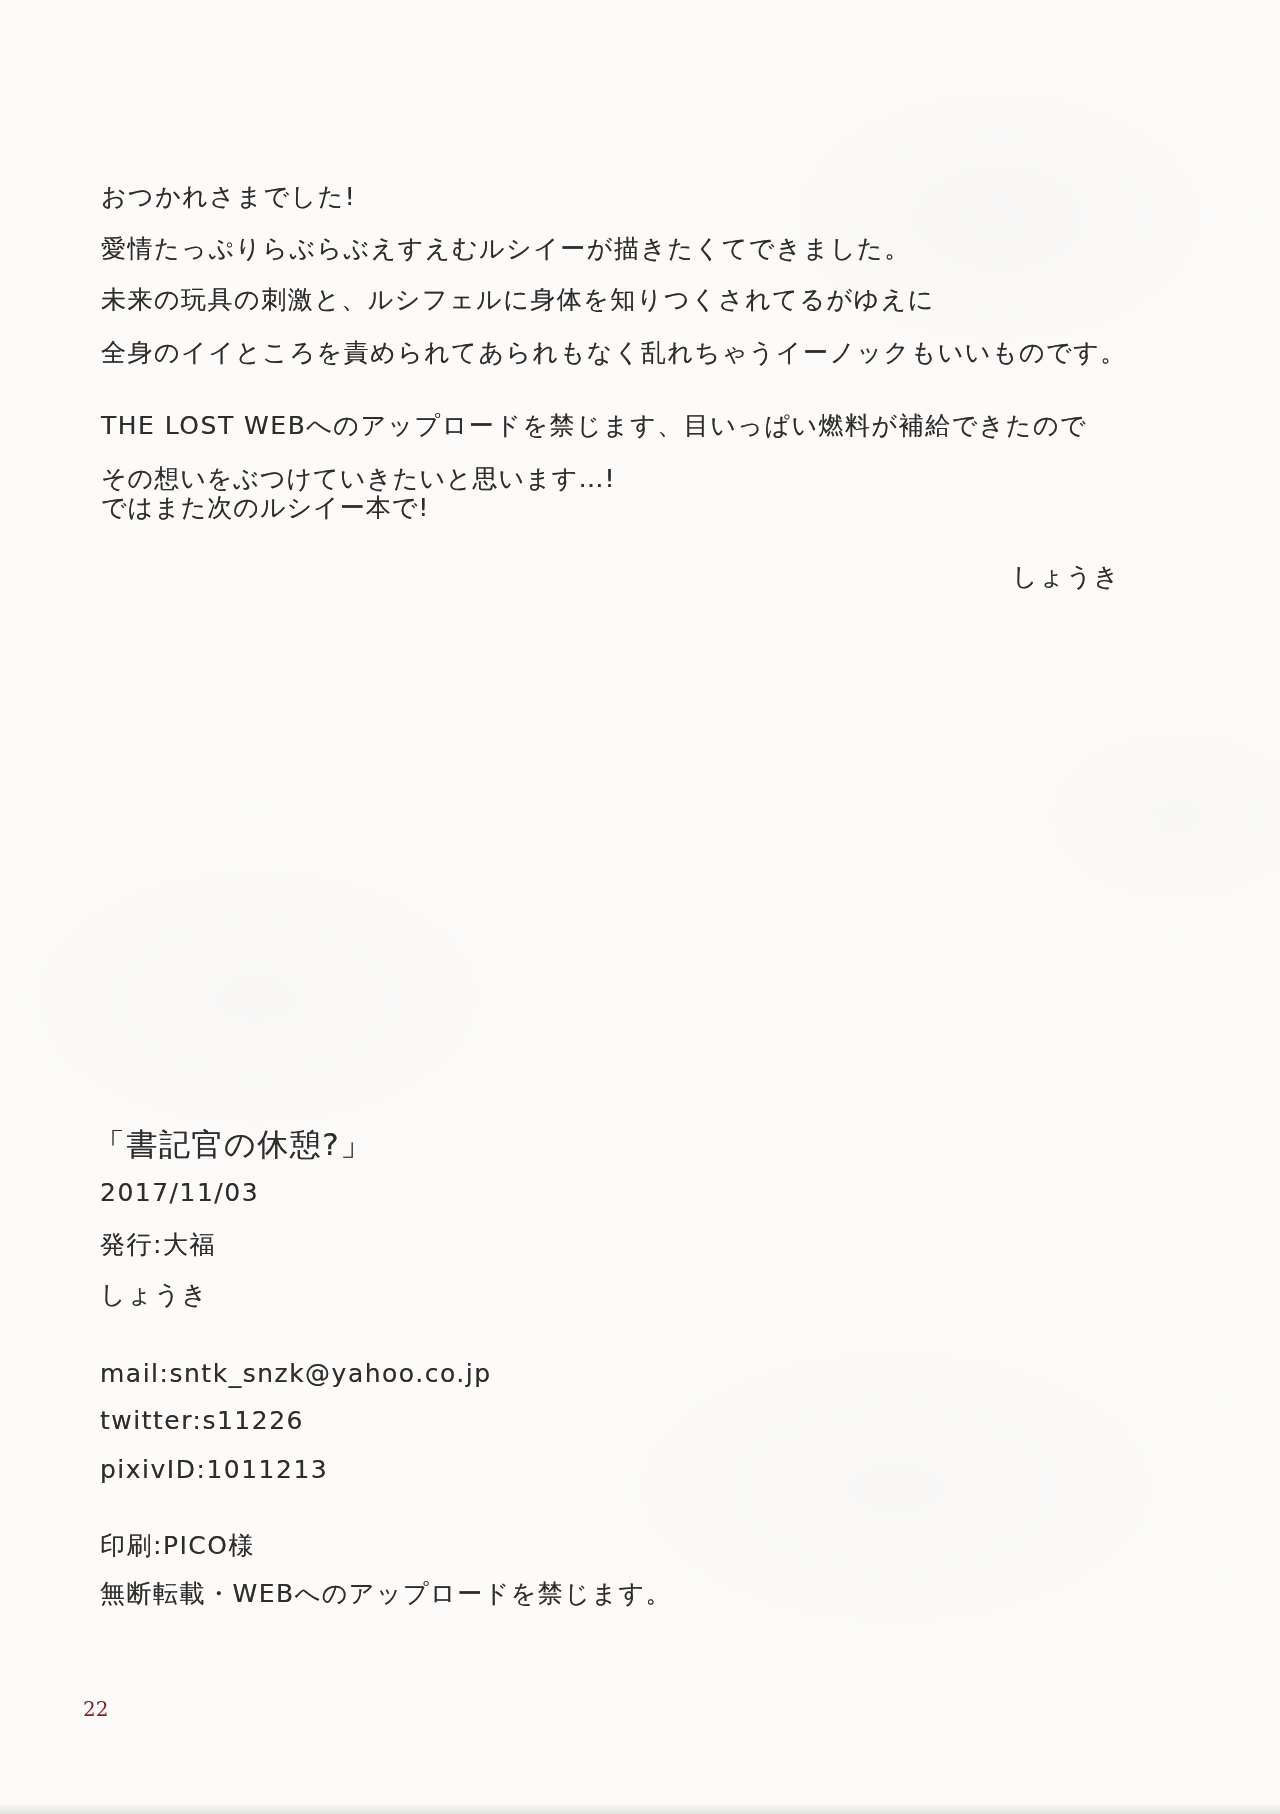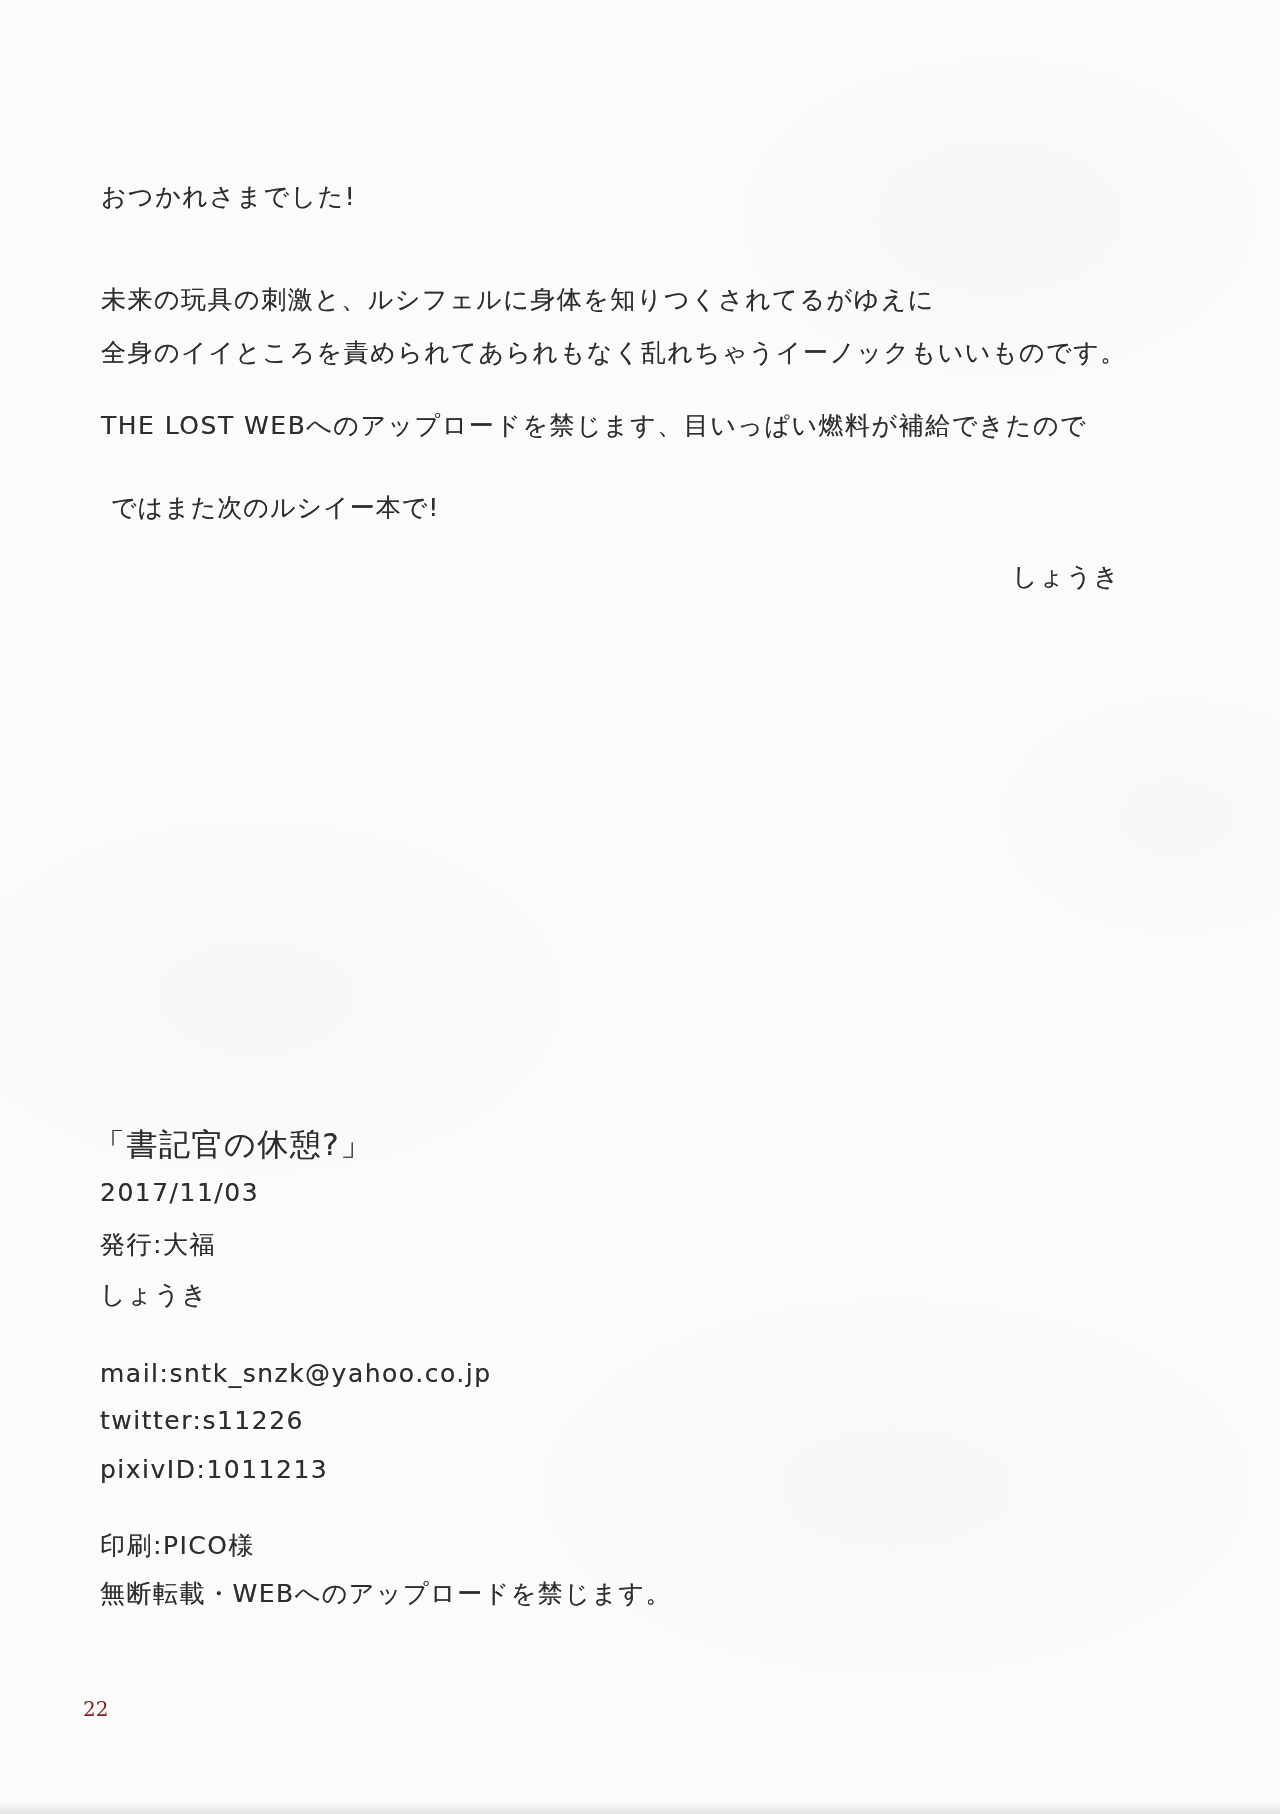--- a/index.html
+++ b/index.html
@@ -45,21 +45,21 @@
     color: #2e2d2c;
     text-shadow: 0 0 0.6px rgba(46,45,44,0.55);
   }
   
   .aw-0 { left: 101px; top: 180px; }
   .aw-1 { left: 101px; top: 232px; }
   .aw-2 { left: 101px; top: 283px; }
   .aw-3 { left: 101px; top: 336px; }
   .aw-4 { left: 101px; top: 409px; }
   .aw-5 { left: 101px; top: 462px; letter-spacing: 1px; }
-  .aw-6 { left: 111px; top: 491px; letter-spacing: 1px; }
+  .aw-6 { left: 101px; top: 491px; letter-spacing: 1px; }
   .signature { left: 1012px; top: 560px; }
   
   .co-title    { left: 94px;  top: 1124px; font-size: 31px; }
   .co-date     { left: 100px; top: 1178px; }
   .co-pub      { left: 100px; top: 1228px; }
   .co-author   { left: 100px; top: 1278px; }
   .co-mail     { left: 100px; top: 1359px; }
   .co-twitter  { left: 100px; top: 1406px; }
   .co-pixiv    { left: 100px; top: 1455px; text-align: right; }
   .co-printer  { left: 100px; top: 1529px; }
@@ -75,23 +75,25 @@
     color: #7f1d1d;
   }
 </style>
 </head>
 <body>
 
 <div class="page">
   <div class="scan-noise"></div>
 
   <div class="line aw-0">おつかれさまでした!</div>
+  <div class="line aw-1">愛情たっぷりらぶらぶえすえむルシイーが描きたくてできました。</div>
   <div class="line aw-2">未来の玩具の刺激と、ルシフェルに身体を知りつくされてるがゆえに</div>
   <div class="line aw-3">全身のイイところを責められてあられもなく乱れちゃうイーノックもいいものです。</div>
   <div class="line aw-4">THE LOST WEBへのアップロードを禁じます、目いっぱい燃料が補給できたので</div>
+  <div class="line aw-5">その想いをぶつけていきたいと思います…!</div>
   <div class="line aw-6">ではまた次のルシイー本で!</div>
   <div class="line signature">しょうき</div>
 
   <div class="line co-title">「書記官の休憩?」</div>
   <div class="line co-date">2017/11/03</div>
   <div class="line co-pub">発行:大福</div>
   <div class="line co-author">しょうき</div>
   <div class="line co-mail">mail:sntk_snzk@yahoo.co.jp</div>
   <div class="line co-twitter">twitter:s11226</div>
   <div class="line co-pixiv">pixivID:1011213</div>

